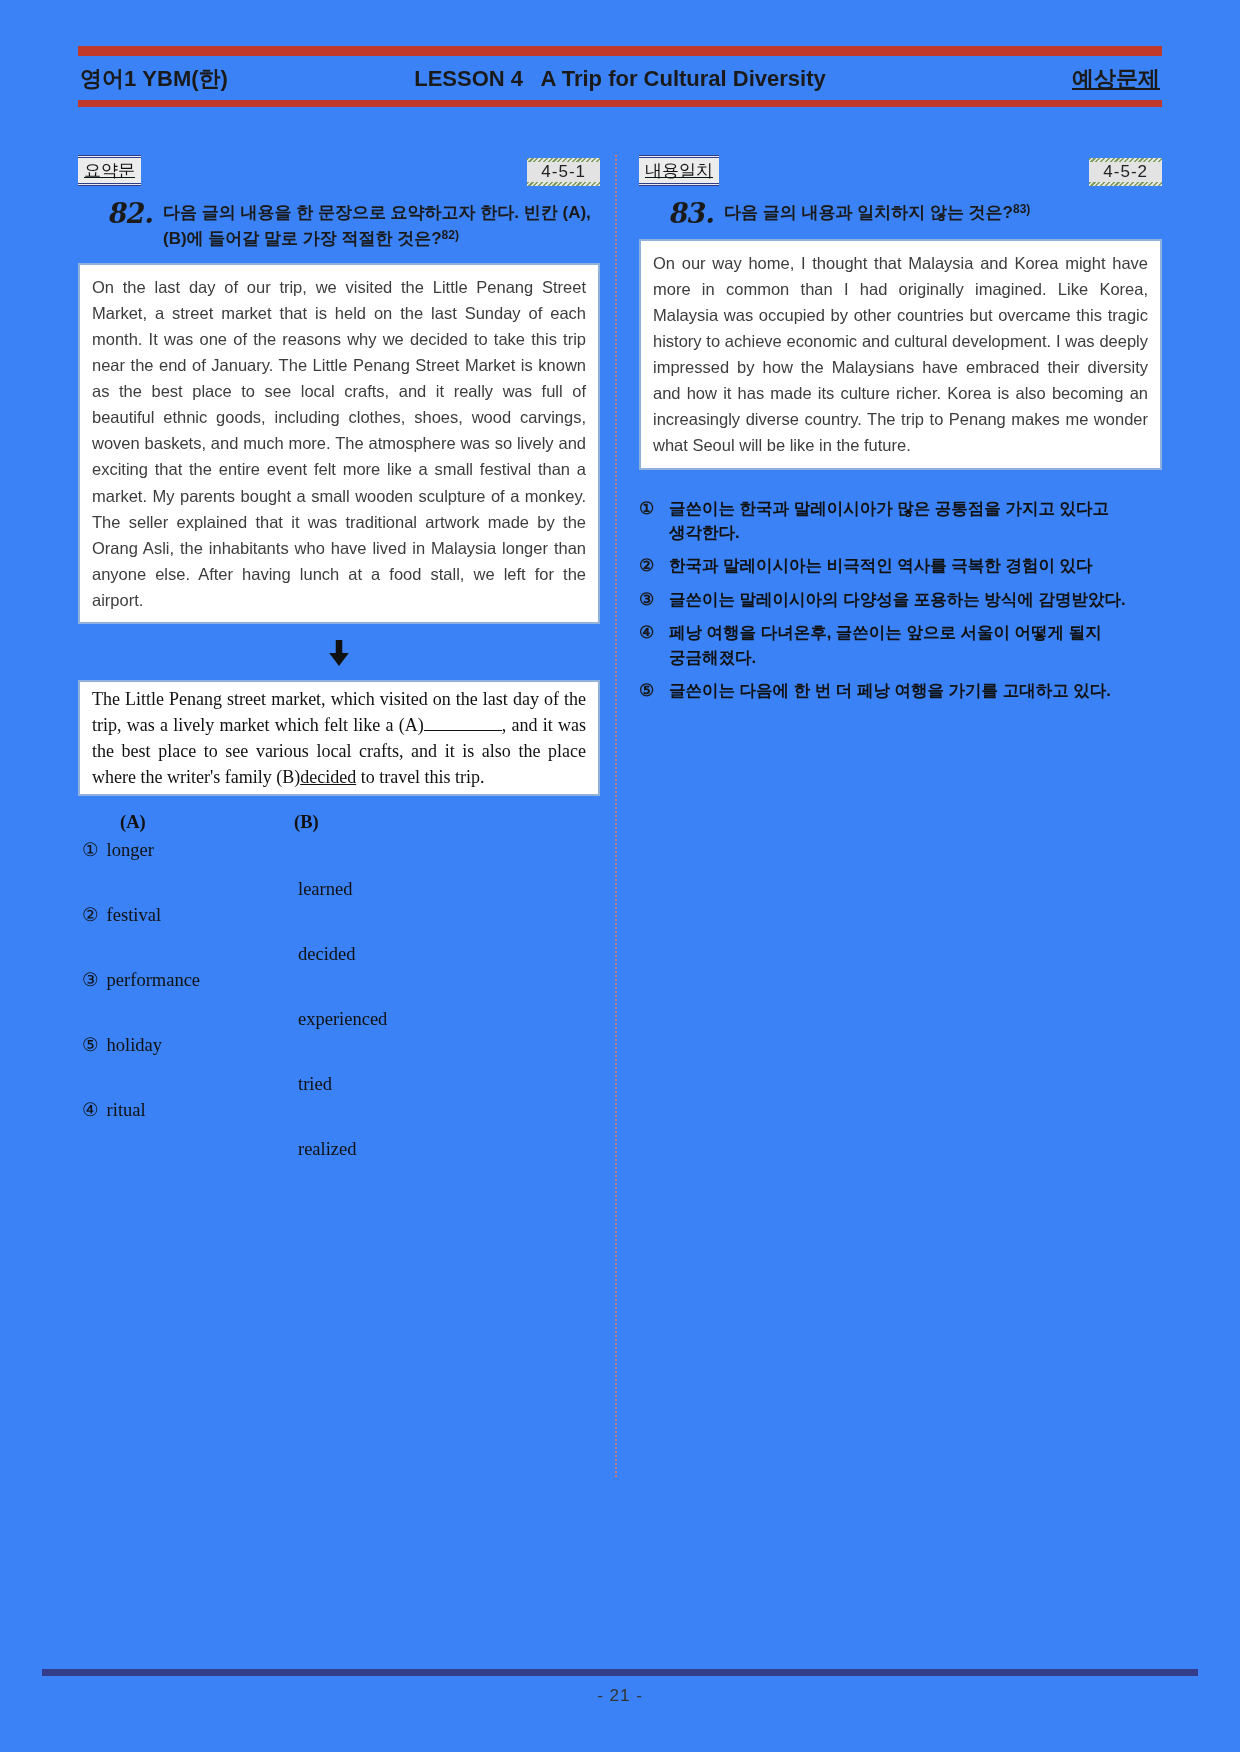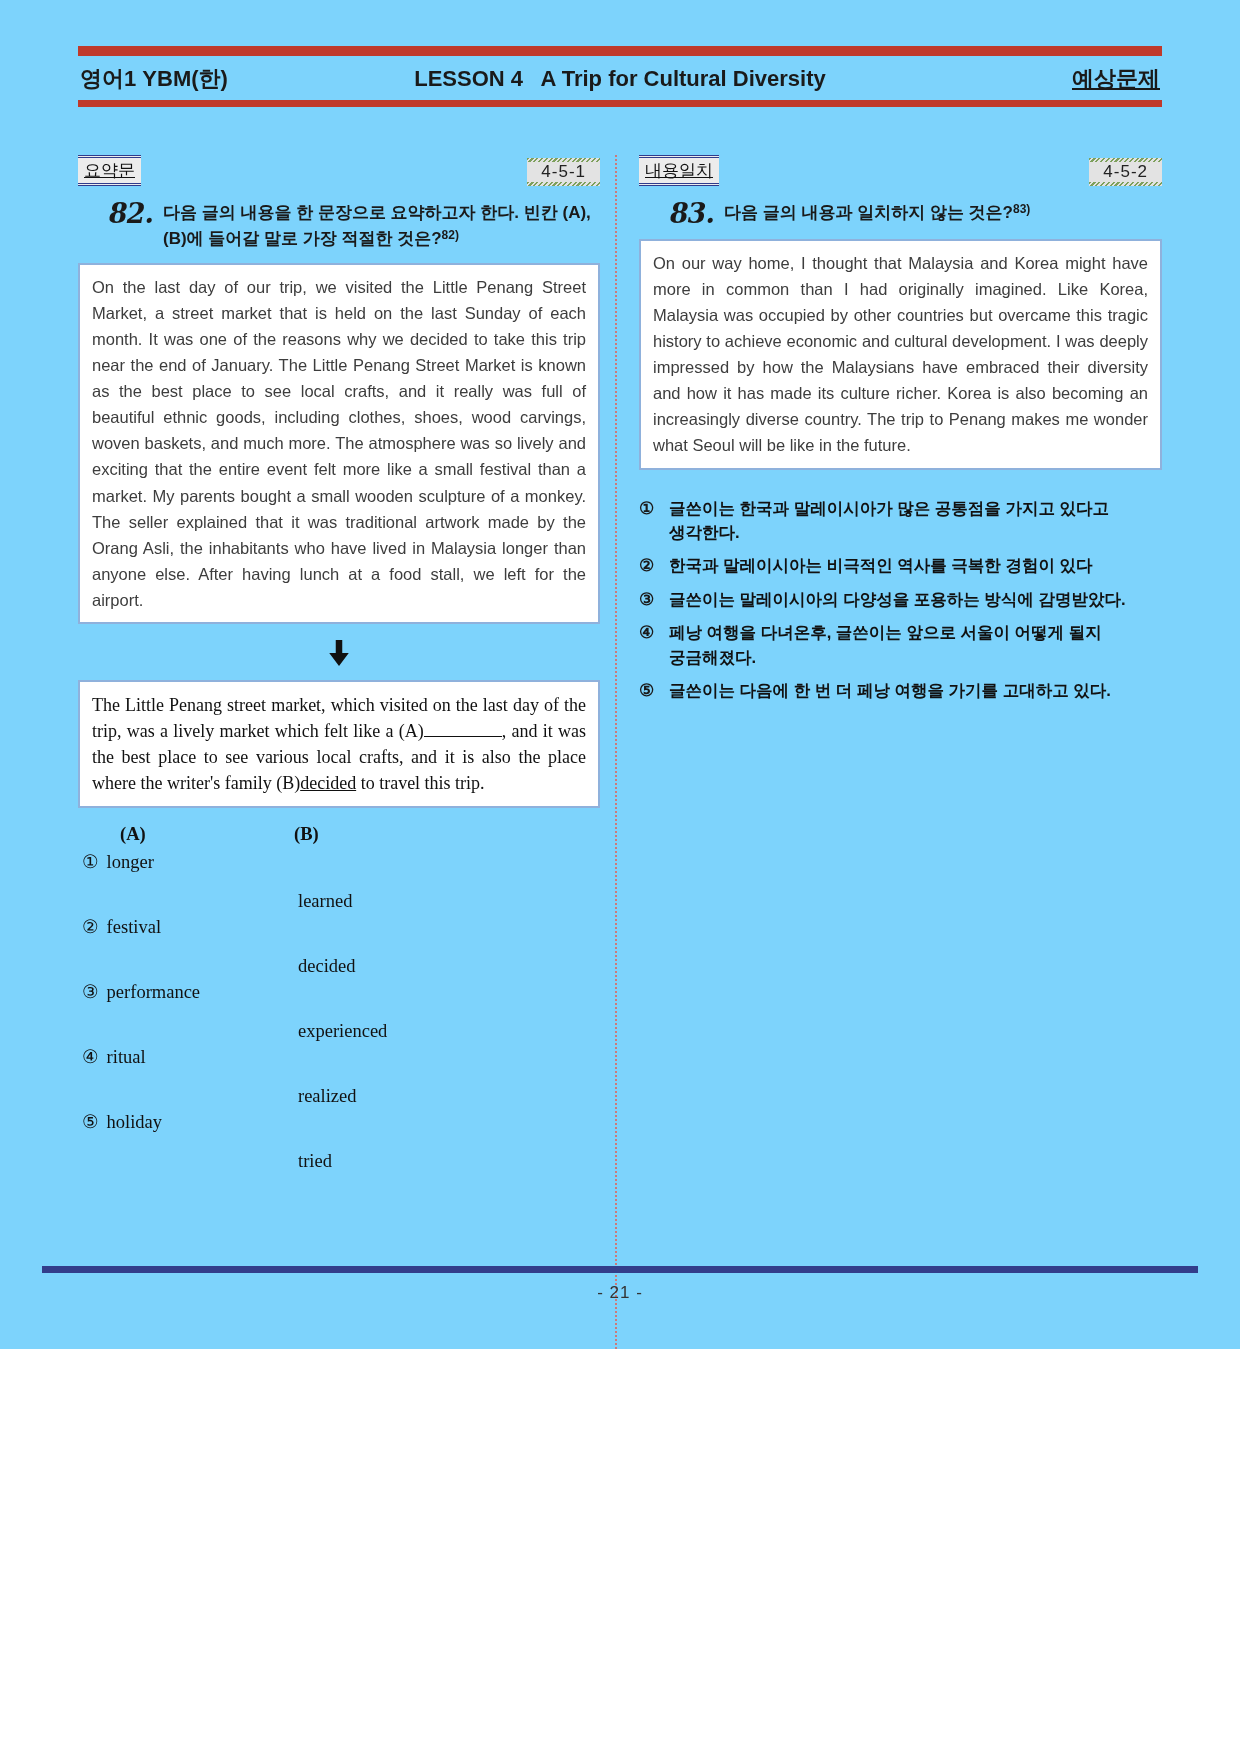--- a/index.html
+++ b/index.html
@@ -1,18 +1,18 @@
 <!DOCTYPE html>
 <html><head>
 <meta charset="utf-8">
 <style>
   * { margin: 0; padding: 0; box-sizing: border-box; }
   html, body { background: #ffffff; }
   body { width: 1240px; height: 1752px; font-family: "Liberation Sans", sans-serif; color: #1a1a1a; }
-  .page { position: relative; width: 1240px; height: 1349px; background: #7dd3fc; overflow: hidden; }
+  .page { position: relative; width: 1240px; height: 1752px; background: #3b82f6; overflow: hidden; }
 
   
   header { padding: 46px 78px 0 78px; }
   .bar-red { background: #c0392b; }
   .bar-red.thick { height: 10px; }
   .bar-red.thin  { height: 7px; }
   .hdr-row { display: grid; grid-template-columns: 1fr auto 1fr; align-items: center; padding: 8px 2px 6px 2px; }
   .hdr-left   { font-size: 22px; font-weight: bold; justify-self: start; }
   .hdr-center { font-size: 22px; font-weight: bold; white-space: pre; justify-self: center; }
   .hdr-right  { font-size: 22px; font-weight: bold; justify-self: end; text-decoration: underline; }
@@ -36,21 +36,21 @@
   .question { display: flex; align-items: flex-start; margin-bottom: 12px; }
   .qnum { font-family: "DejaVu Serif", serif; font-style: italic; font-weight: bold;
           font-size: 27px; line-height: 1; margin-right: 10px; letter-spacing: -1px; margin-left: 31px; }
   .qtext { font-size: 17px; font-weight: bold; line-height: 1.5; flex: 1; word-break: keep-all; }
   .fn { font-size: 12px; vertical-align: 5px; font-weight: bold; }
 
   
   .box { border: 2px solid #8fb1dc; background: #fff; }
   .passage { padding: 9px 12px; font-size: 16.5px; line-height: 1.58; color: #3d3d3d;
              text-align: justify; text-justify: inter-word; }
-  .summary { margin-top: 10px; padding: 10px 12px; font-family: "Liberation Serif", serif;
+  .summary { margin-top: 10px; padding: 4px 12px; font-family: "Liberation Serif", serif;
              font-size: 18px; line-height: 1.45; color: #111; text-align: justify; text-justify: inter-word; }
   .blank { display: inline-block; width: 78px; border-bottom: 1.5px solid #111; height: 14px; }
   .u { text-decoration: underline; }
 
   
   .arrow-wrap { text-align: center; margin: 16px 0 6px 0; }
   .arrow-wrap svg { display: inline-block; }
 
   
   .opt-table { margin-top: 16px; font-family: "Liberation Serif", serif; font-size: 18.5px; color: #111; }
@@ -128,26 +128,26 @@
         </div>
         <div class="opt-row">
           <span class="oa"><span class="marker">②</span><span class="word">festival</span></span>
           <span class="ob">decided</span>
         </div>
         <div class="opt-row">
           <span class="oa"><span class="marker">③</span><span class="word">performance</span></span>
           <span class="ob">experienced</span>
         </div>
         <div class="opt-row">
+          <span class="oa"><span class="marker">⑤</span><span class="word">holiday</span></span>
+          <span class="ob">tried</span>
+        </div>
+        <div class="opt-row">
           <span class="oa"><span class="marker">④</span><span class="word">ritual</span></span>
           <span class="ob">realized</span>
-        </div>
-        <div class="opt-row">
-          <span class="oa"><span class="marker">⑤</span><span class="word">holiday</span></span>
-          <span class="ob">tried</span>
         </div>
       </div>
 
     </section>
 
     <div class="divider"></div>
 
     <section class="col right">
 
       <div class="tag-row">

